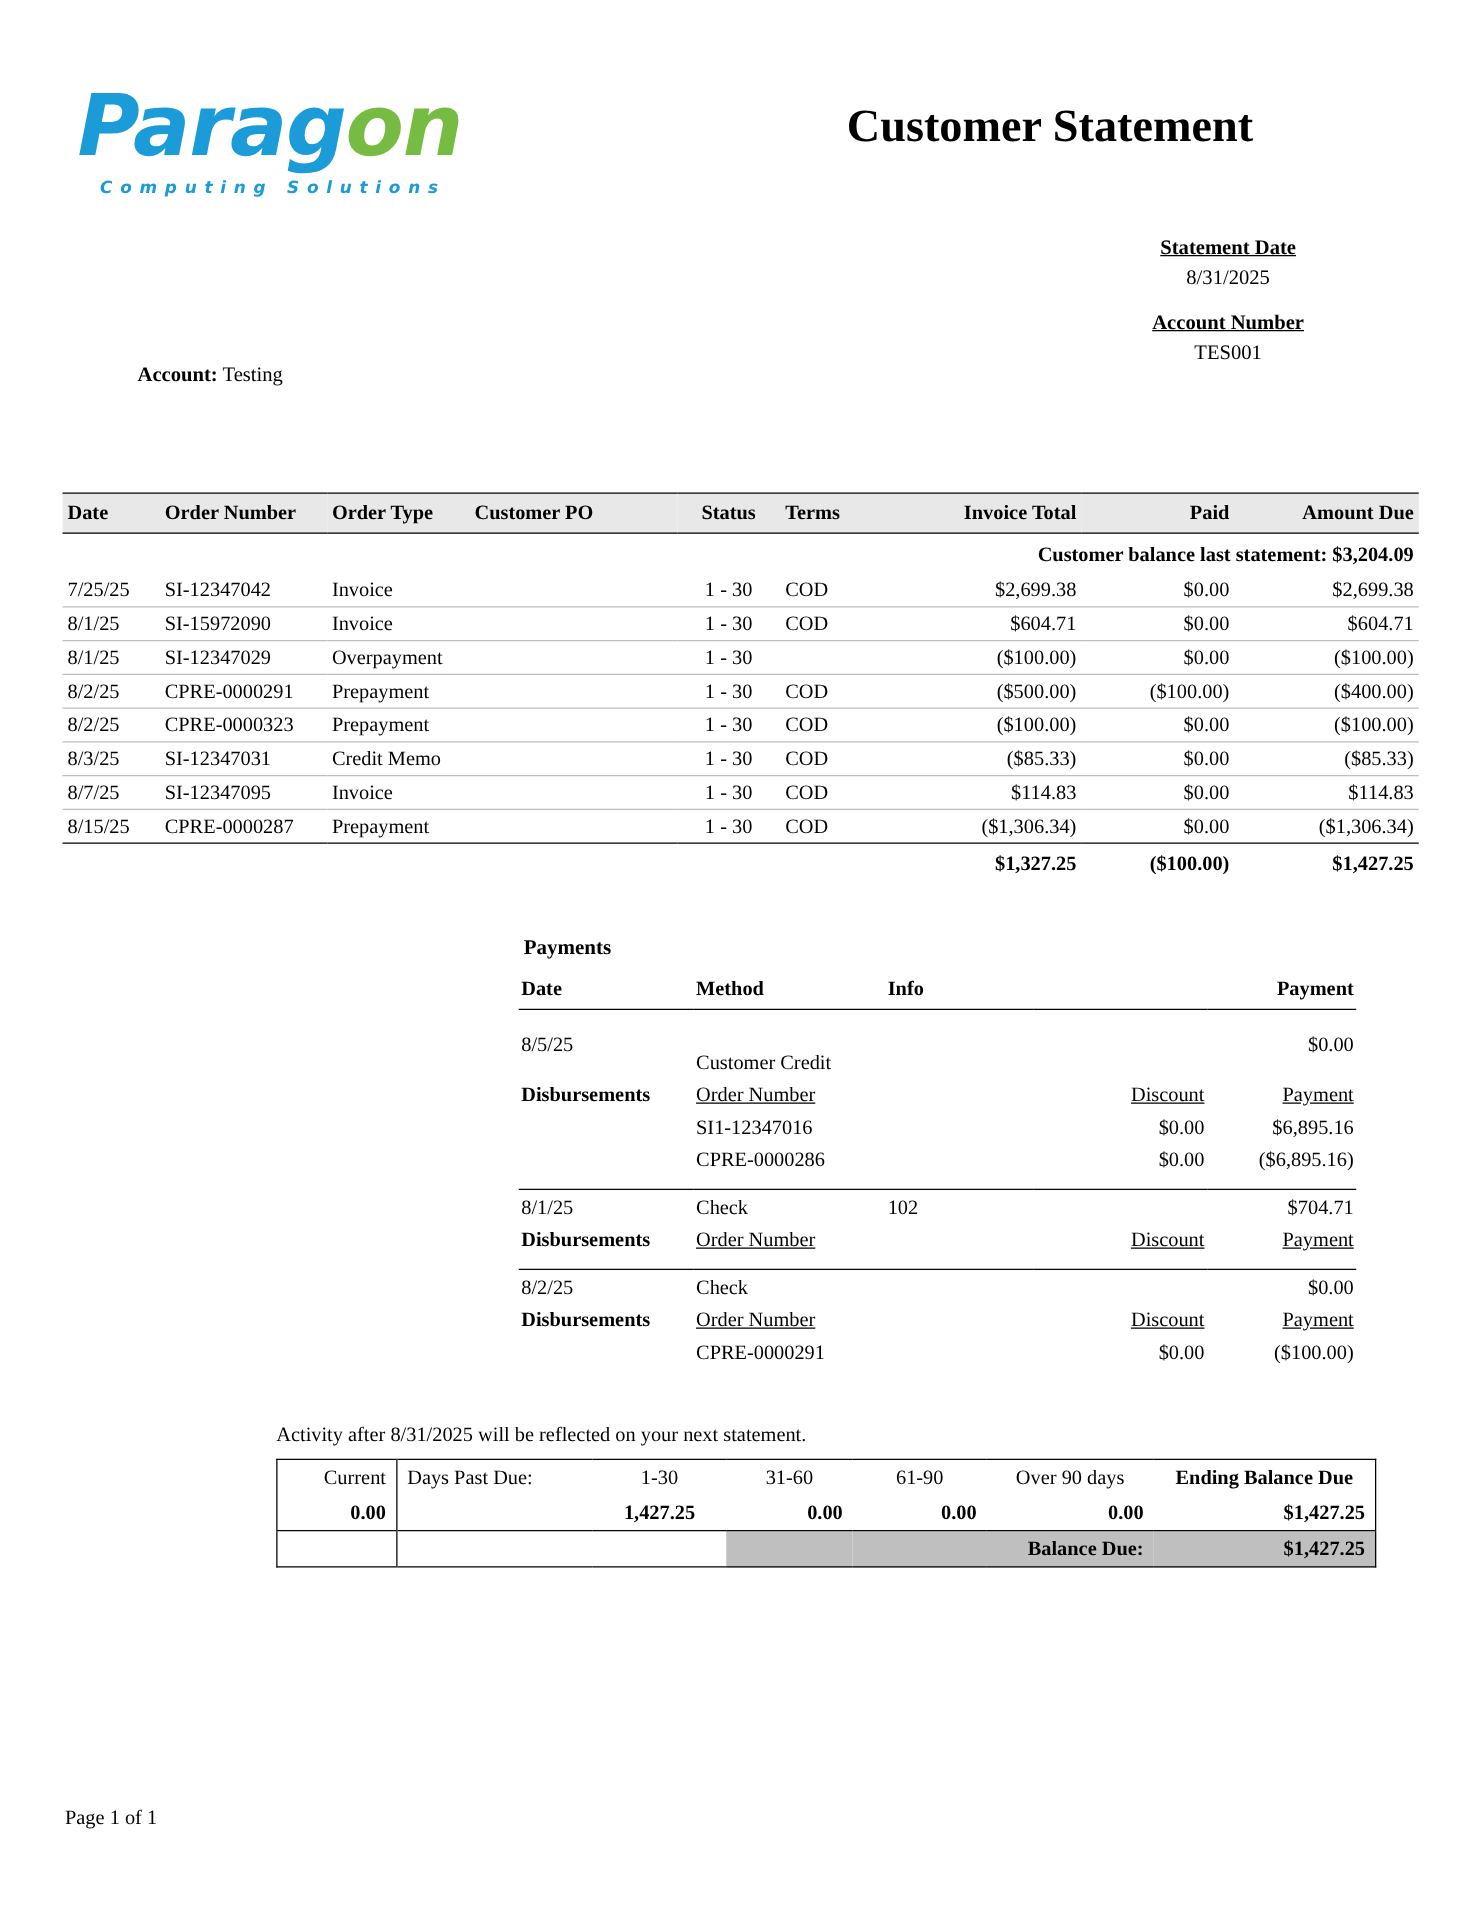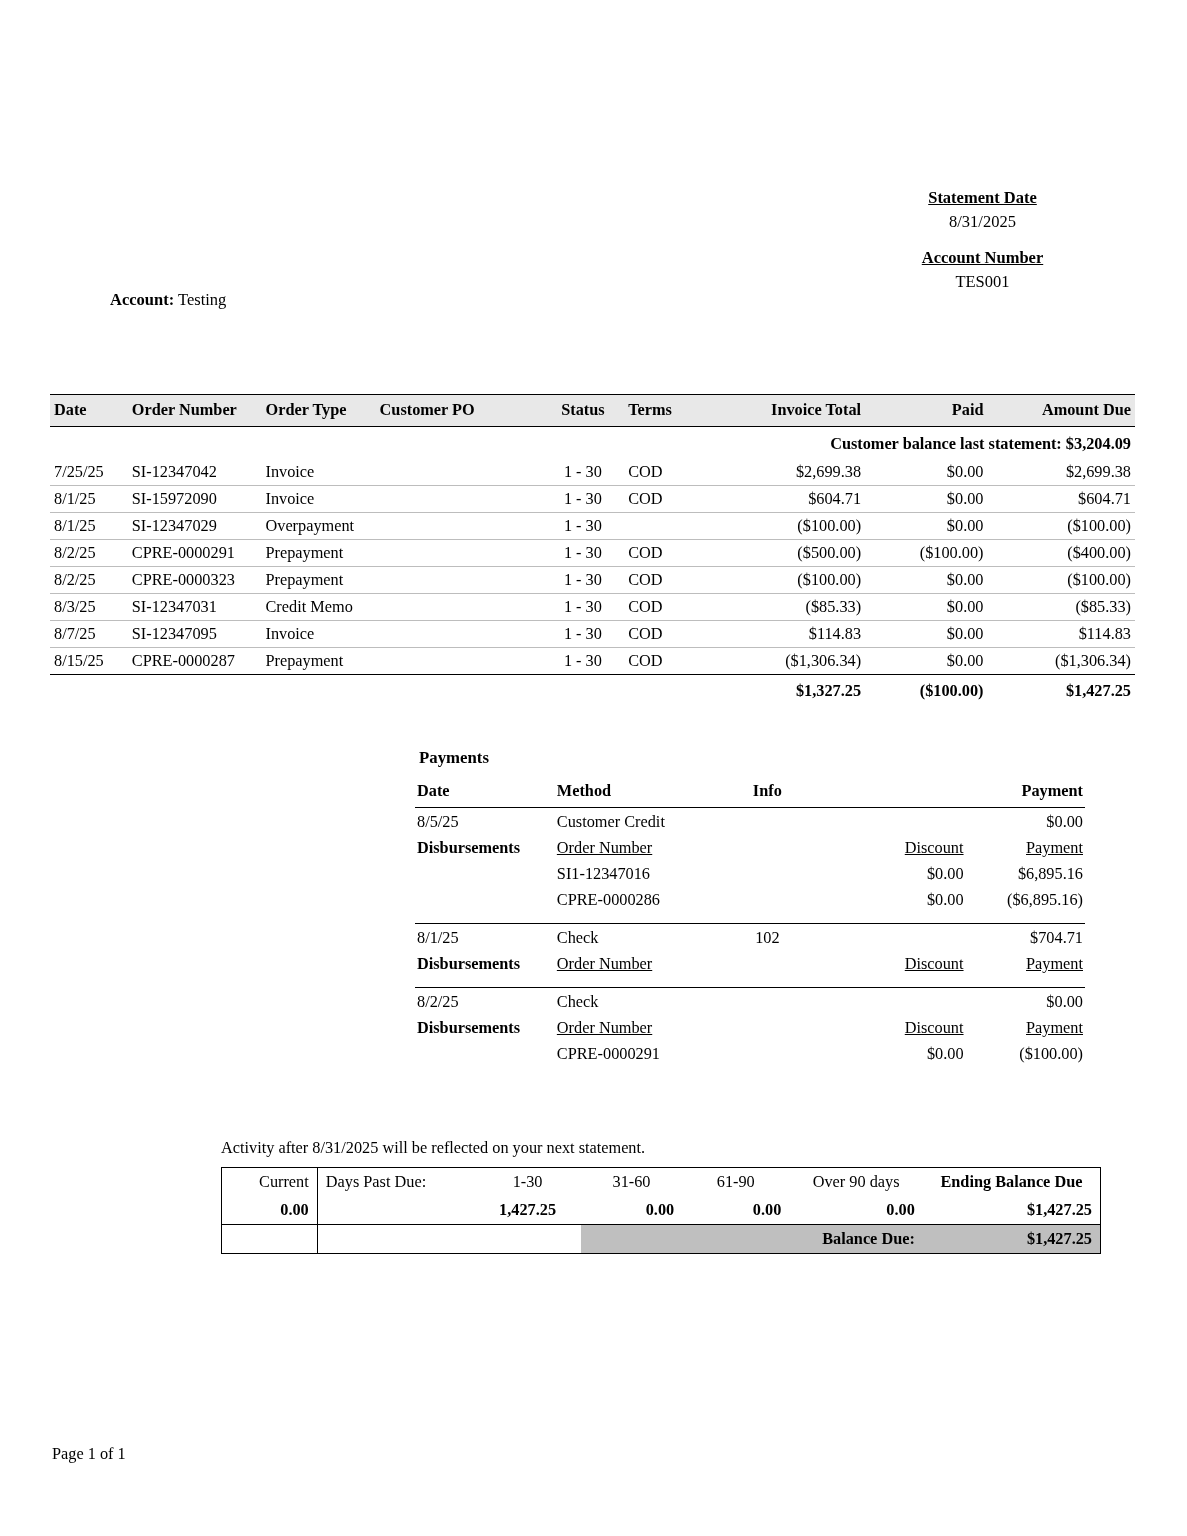--- a/index.html
+++ b/index.html
@@ -156,40 +156,41 @@
   .pay-table td, .pay-table th {
     padding: 3px 2px;
     white-space: nowrap;
   }
   .pay-head td {
     font-weight: bold;
     padding-bottom: 6px;
   }
   .p-date   { width: 138px; text-align: left; }
   .p-method { width: 152px; text-align: left; }
-  .p-info   { width: 120px; text-align: center; }
+  .p-info   { width: 120px; text-align: left; }
   .p-disc   { width: 140px; text-align: right; }
   .p-amt    { width: 118px; text-align: right; }
 
   .ruleline td {
     border-top: 1px solid #000;
     height: 1px;
     padding: 0;
     font-size: 0;
     line-height: 0;
   }
   .spacer-sm td { height: 10px; padding: 0; font-size: 0; line-height: 0; }
   .bold { font-weight: bold; }
   .uline { text-decoration: underline; }
   .clip-method {
     display: inline-block;
     max-width: 118px;
     overflow: hidden;
     white-space: nowrap;
     vertical-align: bottom;
+    margin-top: 28px;
   }
 
   
   .activity-note {
     position: absolute;
     top: 1138px;
     left: 221px;
     font-size: 16.3px;
   }
 
@@ -231,20 +232,27 @@
     top: 1444px;
     left: 52px;
     font-size: 16.3px;
   }
 </style>
 </head>
 <body>
 
 <div class="page">
 
+  <div class="header">
+    <div class="logo">
+      <div class="logo-word"><span class="logo-blue">Parag</span><span class="logo-green">on</span></div>
+      <div class="logo-sub">Computing Solutions</div>
+    </div>
+    <div class="doc-title">Customer Statement</div>
+  </div>
 
   <div class="meta">
     <div class="meta-label">Statement Date</div>
     <div>8/31/2025</div>
     <div class="meta-gap"></div>
     <div class="meta-label">Account Number</div>
     <div>TES001</div>
   </div>
 
   <div class="account-line">

